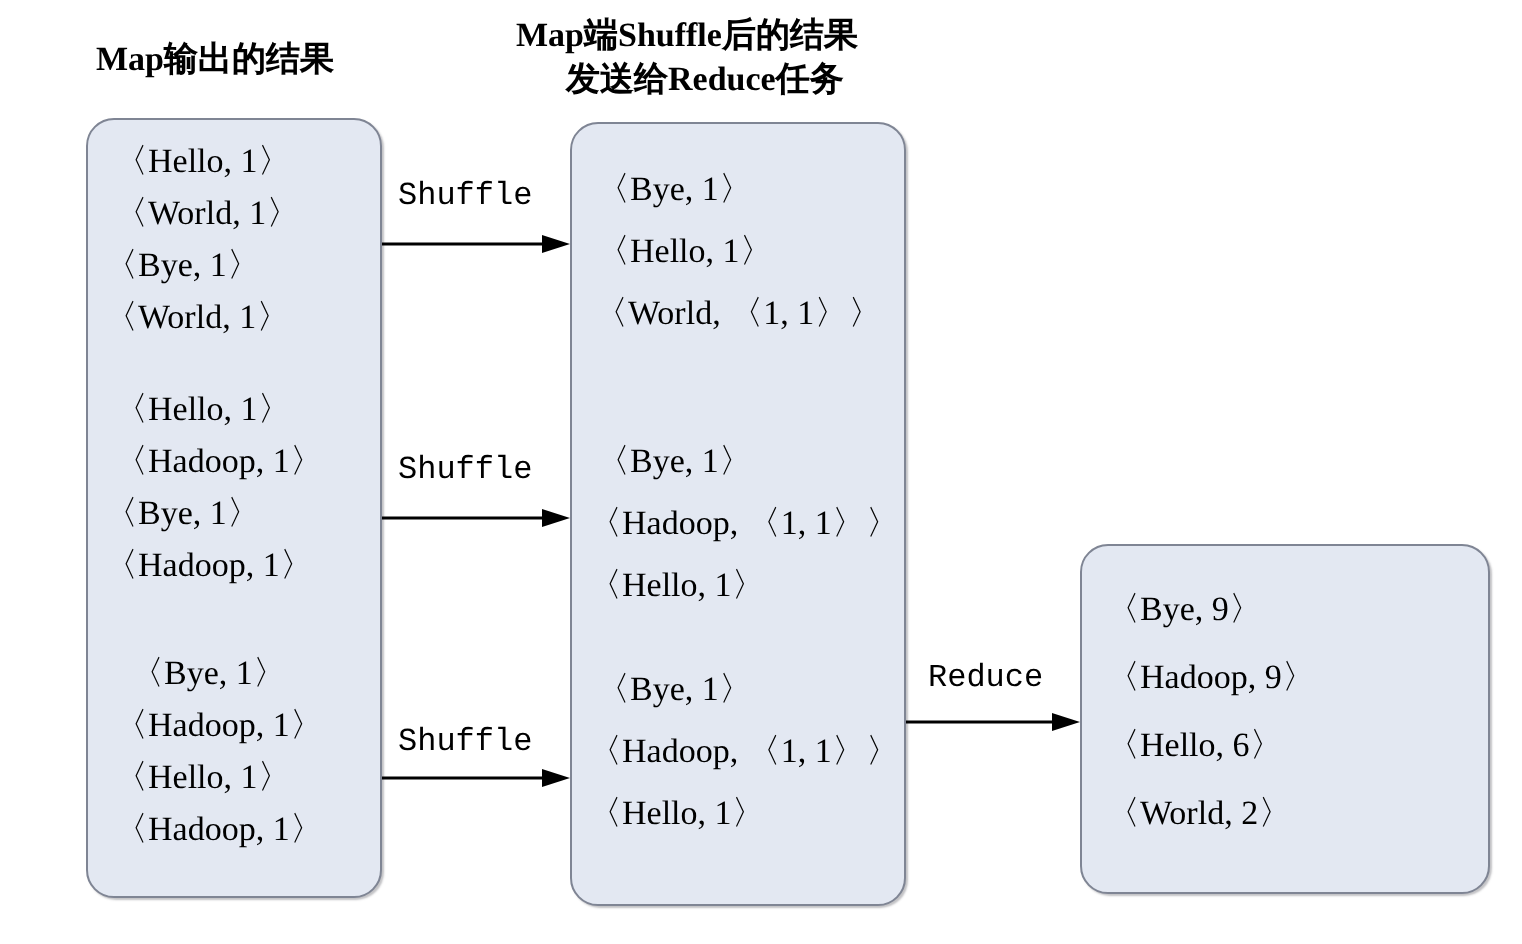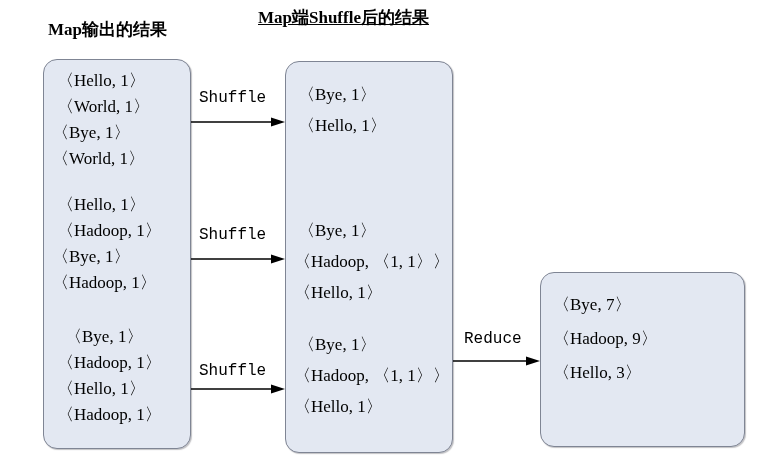--- a/index.html
+++ b/index.html
@@ -53,22 +53,23 @@
   }
   .arrow svg { display: block; }
 </style>
 </head>
 <body>
 
 <div id="canvas">
 
   <div class="title" style="left:48px; top:18px;">Map输出的结果</div>
 
-  <div class="title" style="left:258px; top:6px;text-decoration:underline;">Map端Shuffle后的结果</div>
+  <div class="title" style="left:258px; top:6px;">Map端Shuffle后的结果</div>
 
+  <div class="title" style="left:283px; top:28px;">发送给Reduce任务</div>
 
 
   <div class="box" style="left:43px; top:59px; width:148px; height:390px;"></div>
 
   <div class="kv" style="left:57px; top:72px;">〈Hello, 1〉</div>
   <div class="kv" style="left:57px; top:98px;">〈World, 1〉</div>
   <div class="kv" style="left:52px; top:124px;">〈Bye, 1〉</div>
   <div class="kv" style="left:52px; top:150px;">〈World, 1〉</div>
 
   <div class="kv" style="left:57px; top:196px;">〈Hello, 1〉</div>
@@ -78,34 +79,36 @@
 
   <div class="kv" style="left:65px; top:328px;">〈Bye, 1〉</div>
   <div class="kv" style="left:57px; top:354px;">〈Hadoop, 1〉</div>
   <div class="kv" style="left:57px; top:380px;">〈Hello, 1〉</div>
   <div class="kv" style="left:57px; top:406px;">〈Hadoop, 1〉</div>
 
   <div class="box" style="left:285px; top:61px; width:168px; height:392px;"></div>
 
   <div class="kv" style="left:298px; top:86px;">〈Bye, 1〉</div>
   <div class="kv" style="left:298px; top:117px;">〈Hello, 1〉</div>
+  <div class="kv" style="left:297px; top:148px;">〈World, 〈1, 1〉〉</div>
 
   <div class="kv" style="left:298px; top:222px;">〈Bye, 1〉</div>
   <div class="kv" style="left:294px; top:253px;">〈Hadoop, 〈1, 1〉〉</div>
   <div class="kv" style="left:294px; top:284px;">〈Hello, 1〉</div>
 
   <div class="kv" style="left:298px; top:336px;">〈Bye, 1〉</div>
   <div class="kv" style="left:294px; top:367px;">〈Hadoop, 〈1, 1〉〉</div>
   <div class="kv" style="left:294px; top:398px;">〈Hello, 1〉</div>
 
   <div class="box" style="left:540px; top:272px; width:205px; height:175px;"></div>
 
-  <div class="kv" style="left:553px; top:296px;">〈Bye, 7〉</div>
+  <div class="kv" style="left:553px; top:296px;">〈Bye, 9〉</div>
   <div class="kv" style="left:553px; top:330px;">〈Hadoop, 9〉</div>
-  <div class="kv" style="left:553px; top:364px;">〈Hello, 3〉</div>
+  <div class="kv" style="left:553px; top:364px;">〈Hello, 6〉</div>
+  <div class="kv" style="left:553px; top:398px;">〈World, 2〉</div>
 
   <div class="arrow-label" style="left:199px; top:89px;">Shuffle</div>
   <div class="arrow" style="left:191px; top:117px; width:94px;">
     <svg width="94" height="10" viewBox="0 0 94 10">
       <line x1="0" y1="5" x2="83" y2="5" stroke="#000000" stroke-width="1.4"></line>
       <polygon points="94,5 80,0.5 80,9.5" fill="#000000"></polygon>
     </svg>
   </div>
 
   <div class="arrow-label" style="left:199px; top:226px;">Shuffle</div>

